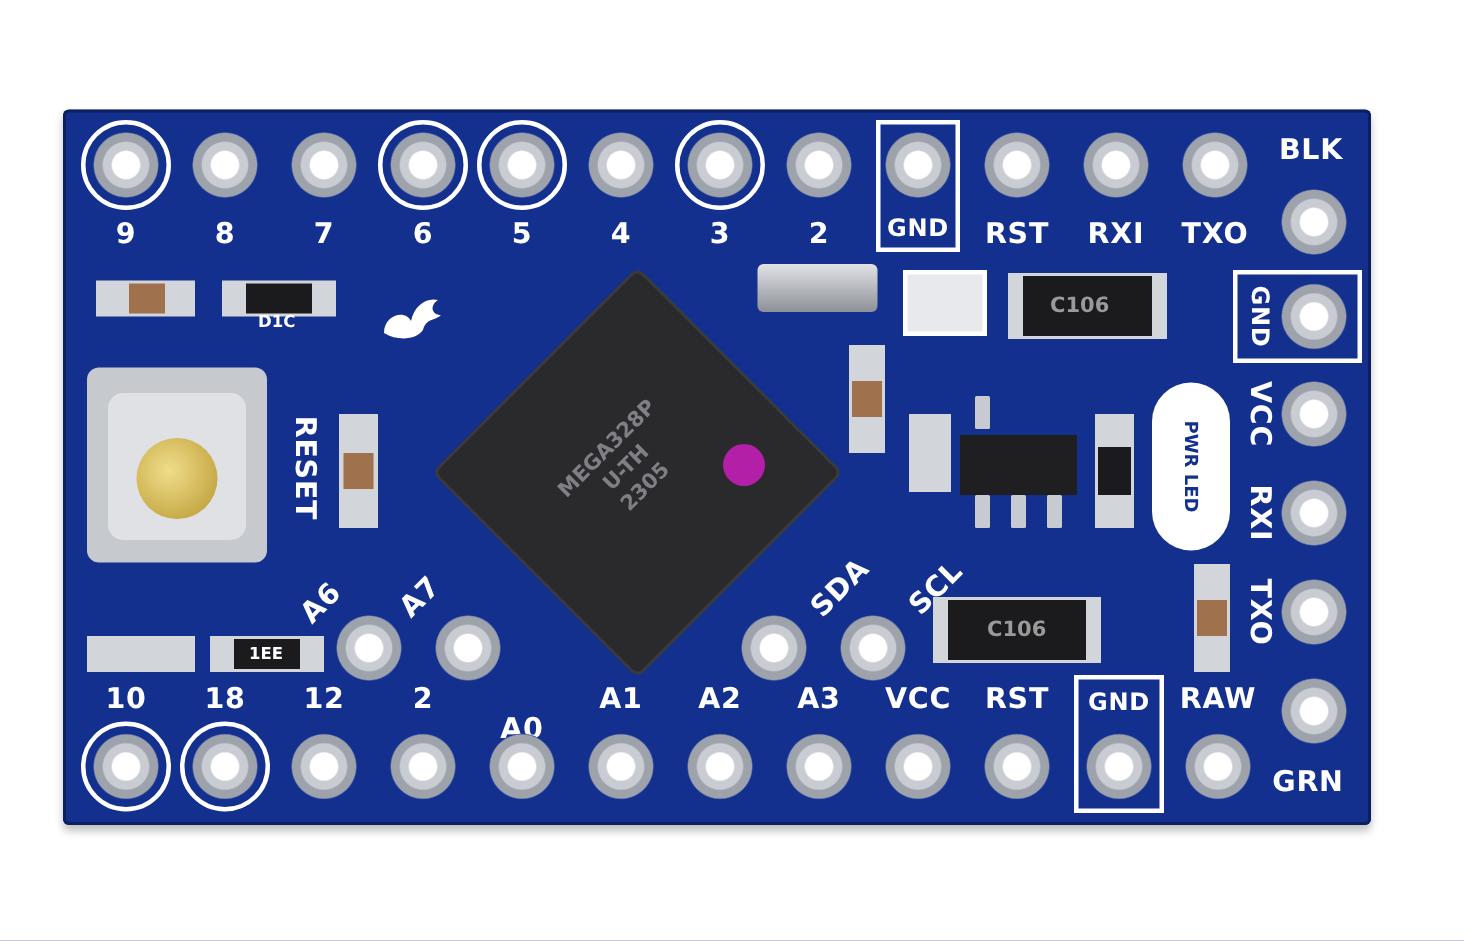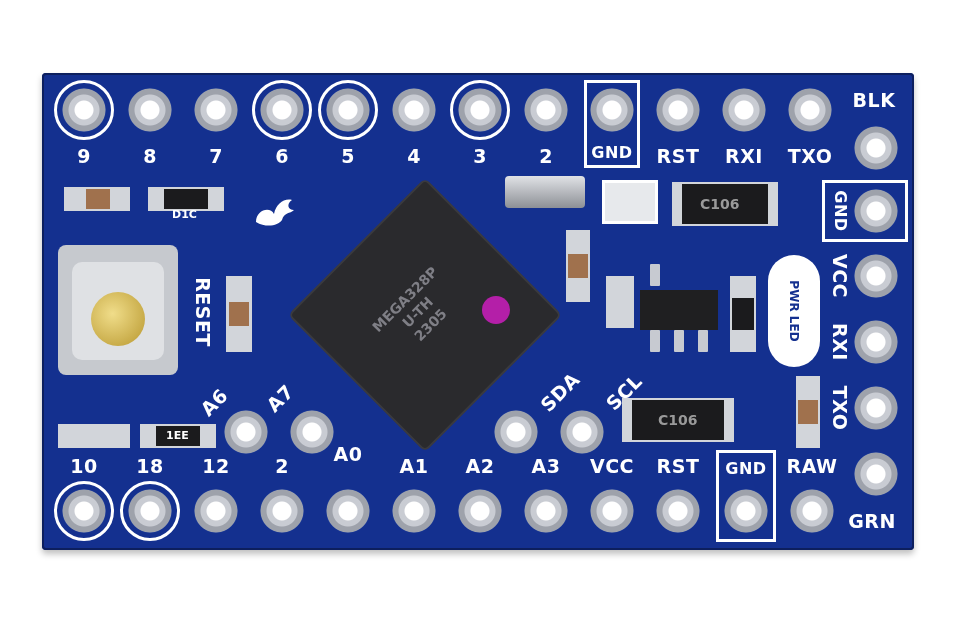--- a/index.html
+++ b/index.html
@@ -80,21 +80,21 @@
   <div class="pad" style="left:876px;top:408px"></div>
   <div class="pad" style="left:876px;top:474px"></div>
   <span class="lbl" style="left:872px;top:521px">GRN</span>
 </div>
 
 <div>
   <span class="lbl" style="left:84px;top:466px">10</span>
   <span class="lbl" style="left:150px;top:466px">18</span>
   <span class="lbl" style="left:216px;top:466px">12</span>
   <span class="lbl" style="left:282px;top:466px">2</span>
-  <span class="lbl" style="left:348px;top:454px">A0</span>
+  <span class="lbl" style="left:348px;top:486px">A0</span>
   <span class="lbl" style="left:414px;top:466px">A1</span>
   <span class="lbl" style="left:480px;top:466px">A2</span>
   <span class="lbl" style="left:546px;top:466px">A3</span>
   <span class="lbl" style="left:612px;top:466px">VCC</span>
   <span class="lbl" style="left:678px;top:466px">RST</span>
   <div class="gndbox" style="left:716px;top:450px;width:60px;height:92px"></div>
   <span class="lbl sm" style="left:746px;top:468px">GND</span>
   <span class="lbl" style="left:812px;top:466px">RAW</span>
 
   <div class="pad" style="left:84px;top:511px"></div>

